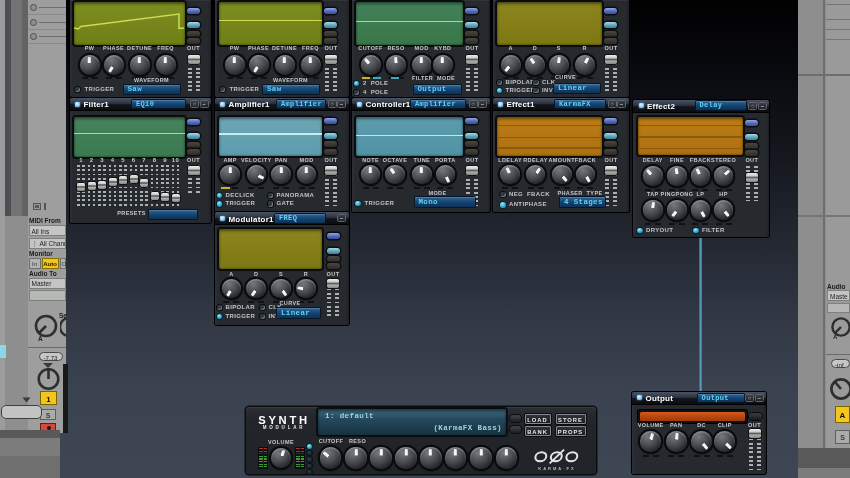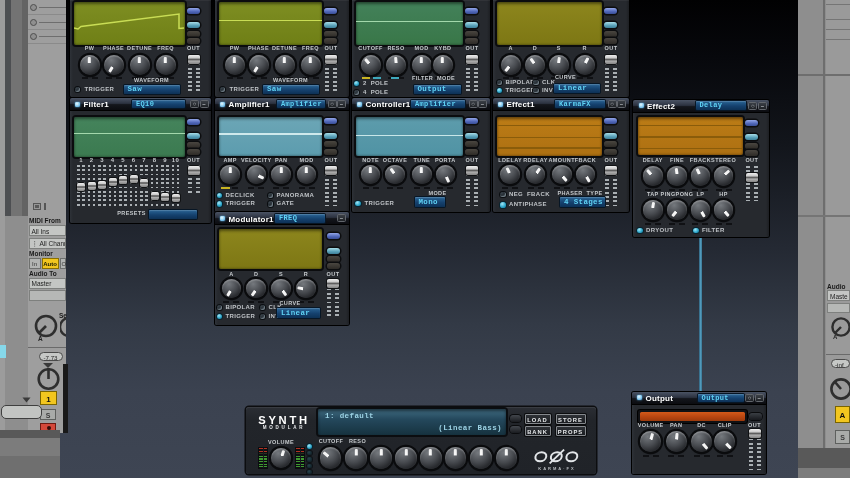--- a/index.html
+++ b/index.html
@@ -427,21 +427,21 @@
     </div>
 <div style="position:absolute;left:437.3px;top:187px;width:6px;height:2px;background:#101114;"></div>
 <div style="position:absolute;left:447.3px;top:187px;width:6px;height:2px;background:#101114;"></div>
 <div class="lb" style="left:432.0px;top:156.5px;width:80px;font-size:5.5px;color:#c6cacd;">OUT</div>
 <div class="lad" style="left:466.0px;top:166.0px;width:4px;height:39.5px;"></div>
 <div class="lad" style="left:474.0px;top:166.0px;width:4px;height:39.5px;"></div>
 <div class="thumb" style="left:466.0px;top:165.5px;width:12px;height:9px;"></div>
 <div class="ledon" style="left:355.4px;top:201.2px;"></div>
 <div class="cl" style="left:364.5px;top:200.2px;">TRIGGER</div>
 <div class="lb" style="left:397.5px;top:190.0px;width:80px;font-size:5.5px;color:#c6cacd;">MODE</div>
-<div class="dd" style="left:414.5px;top:197.4px;width:30px;height:10.0px;font-size:7.5px;line-height:10.0px;">Mono</div>
+<div class="dd" style="left:414.5px;top:197.4px;width:60px;height:10.0px;font-size:7.5px;line-height:10.0px;">Mono</div>
 <div style="position:absolute;left:492.5px;top:110.0px;width:136.0px;height:101.5px;background:linear-gradient(90deg,#2e3238 0,#26292e 3px,#26292e calc(100% - 3px),#1d1f23 100%);border-radius:0px 0px 2px 2px;box-shadow:0 0 0 1px #000, inset 0 1px 0 rgba(255,255,255,.05);"></div>
 <div style="position:absolute;left:492.5px;top:98.0px;width:136.0px;height:12px;background:linear-gradient(#4a5364,#2c3240 45%,#14161c 55%,#0b0c10);border-radius:2px 2px 0 0;box-shadow:0 0 0 1px #000;"></div>
 <div style="position:absolute;left:498.0px;top:101.5px;width:5px;height:5px;background:radial-gradient(circle at 40% 35%,#eaf9ff,#7cc4ec 60%,#3a7ab2);border-radius:1px;box-shadow:0 0 2px #5ab0e8;"></div>
 <div style="position:absolute;left:506.5px;top:100.2px;font:bold 8px 'Liberation Sans',sans-serif;color:#fff;letter-spacing:.2px;">Effect1</div>
 <div class="dd" style="left:555.0px;top:99.8px;width:49.5px;height:8.6px;font-size:7px;line-height:8.6px;">KarmaFX</div>
 <div class="tbtn" style="left:607.5px;top:100.0px;">○</div>
 <div class="tbtn" style="left:617.0px;top:100.0px;">–</div>
 <div style="position:absolute;left:497.0px;top:117.0px;width:105.0px;height:39.0px;background:linear-gradient(#bc7c16,#ad7012);border-radius:2px;box-shadow:0 0 0 2px #0b0c0e, inset 0 2px 3px rgba(0,0,0,.45), inset 0 -1px 2px rgba(0,0,0,.25);overflow:hidden;">
 <div style="position:absolute;left:0;top:7.8px;width:100%;height:1.2px;background:#8a5c0a;"></div>
 <div style="position:absolute;left:0;top:19.5px;width:100%;height:1.2px;background:#8a5c0a;"></div>
@@ -643,21 +643,21 @@
 <div style="position:absolute;left:726.8px;top:454.5px;width:6px;height:2px;background:#101114;"></div>
 <div class="lb" style="left:714.5px;top:421.5px;width:80px;font-size:5.5px;color:#c6cacd;">OUT</div>
 <div class="lad" style="left:748.5px;top:430.0px;width:4px;height:40.0px;"></div>
 <div class="lad" style="left:756.5px;top:430.0px;width:4px;height:40.0px;"></div>
 <div class="thumb" style="left:748.5px;top:429.0px;width:12px;height:9px;"></div>
 <div style="position:absolute;left:246px;top:407px;width:349.5px;height:66.5px;background:linear-gradient(#2b2e34,#22252a 20%,#202328);border-radius:3px;box-shadow:0 0 0 1.5px #0c0d0f, inset 0 1px 0 rgba(255,255,255,.07);"></div>
 <div style="position:absolute;left:252.5px;top:414.5px;width:62px;text-align:center;font:bold 10px 'Liberation Sans',sans-serif;color:#fff;letter-spacing:2.4px;transform:scaleX(1.12);transform-origin:50% 50%;">SYNTH</div>
 <div style="position:absolute;left:254px;top:424.5px;width:60px;text-align:center;font:bold 4.5px 'Liberation Sans',sans-serif;color:#e8eaec;letter-spacing:2.8px;">MODULAR</div>
 <div style="position:absolute;left:317.5px;top:409px;width:188.5px;height:26px;background:linear-gradient(#3e6a80,#24485c 40%,#16323f);border-radius:2px;box-shadow:0 0 0 2px #0b0d10, inset 0 2px 3px rgba(0,0,0,.5);"></div>
 <div style="position:absolute;left:325px;top:411.5px;font:bold 7.5px 'Liberation Mono',monospace;color:#9cd2e4;letter-spacing:.4px;">1: default</div>
-<div style="position:absolute;left:380px;top:424px;width:122px;text-align:right;font:bold 7.5px 'Liberation Mono',monospace;color:#9cd2e4;letter-spacing:.4px;">(Linear Bass)</div>
+<div style="position:absolute;left:380px;top:424px;width:122px;text-align:right;font:bold 7.5px 'Liberation Mono',monospace;color:#9cd2e4;letter-spacing:.4px;">(KarmaFX Bass)</div>
 <div style="position:absolute;left:509.5px;top:415px;width:11px;height:7px;background:linear-gradient(#42464c,#1a1c20);border-radius:3.5px;box-shadow:0 0 0 1px #0a0b0d;"></div>
 <div style="position:absolute;left:509.5px;top:425.5px;width:11px;height:7px;background:linear-gradient(#42464c,#1a1c20);border-radius:3.5px;box-shadow:0 0 0 1px #0a0b0d;"></div>
 <div style="position:absolute;left:524.5px;top:413.5px;width:26px;height:10px;background:linear-gradient(#2e3136,#1b1d21);border:1px solid #85898d;border-radius:1px;font:bold 5.8px 'Liberation Sans',sans-serif;color:#e8eaec;text-align:center;padding-top:2.4px;letter-spacing:1px;box-shadow:0 0 0 1px #0b0c0e;">LOAD</div>
 <div style="position:absolute;left:555.5px;top:413.5px;width:30px;height:10px;background:linear-gradient(#2e3136,#1b1d21);border:1px solid #85898d;border-radius:1px;font:bold 5.8px 'Liberation Sans',sans-serif;color:#e8eaec;text-align:center;padding-top:2.4px;letter-spacing:1px;box-shadow:0 0 0 1px #0b0c0e;">STORE</div>
 <div style="position:absolute;left:524.5px;top:425.5px;width:26px;height:10px;background:linear-gradient(#2e3136,#1b1d21);border:1px solid #85898d;border-radius:1px;font:bold 5.8px 'Liberation Sans',sans-serif;color:#e8eaec;text-align:center;padding-top:2.4px;letter-spacing:1px;box-shadow:0 0 0 1px #0b0c0e;">BANK</div>
 <div style="position:absolute;left:555.5px;top:425.5px;width:30px;height:10px;background:linear-gradient(#2e3136,#1b1d21);border:1px solid #85898d;border-radius:1px;font:bold 5.8px 'Liberation Sans',sans-serif;color:#e8eaec;text-align:center;padding-top:2.4px;letter-spacing:1px;box-shadow:0 0 0 1px #0b0c0e;">PROPS</div>
 <div class="lb" style="left:241.0px;top:439.0px;width:80px;font-size:5.5px;color:#c6cacd;">VOLUME</div>
 <div style="position:absolute;left:259.3px;top:448px;width:7.5px;height:19.5px;background:repeating-linear-gradient(to bottom,rgba(0,0,0,0) 0,rgba(0,0,0,0) 1.1px,#0d0f12 1.1px,#0d0f12 2.6px),linear-gradient(#b23222 0,#b23222 18%,#2a331f 18%,#2a331f 40%,#3f9a30 40%,#3f9a30 100%);box-shadow:0 0 0 1px #0c0d10;"></div>
 <div style="position:absolute;left:262.6px;top:448px;width:1.2px;height:19.5px;background:#17191d;"></div>
 <div style="position:absolute;left:296.3px;top:448px;width:7.5px;height:19.5px;background:repeating-linear-gradient(to bottom,rgba(0,0,0,0) 0,rgba(0,0,0,0) 1.1px,#0d0f12 1.1px,#0d0f12 2.6px),linear-gradient(#b23222 0,#b23222 18%,#2a331f 18%,#2a331f 40%,#3f9a30 40%,#3f9a30 100%);box-shadow:0 0 0 1px #0c0d10;"></div>

